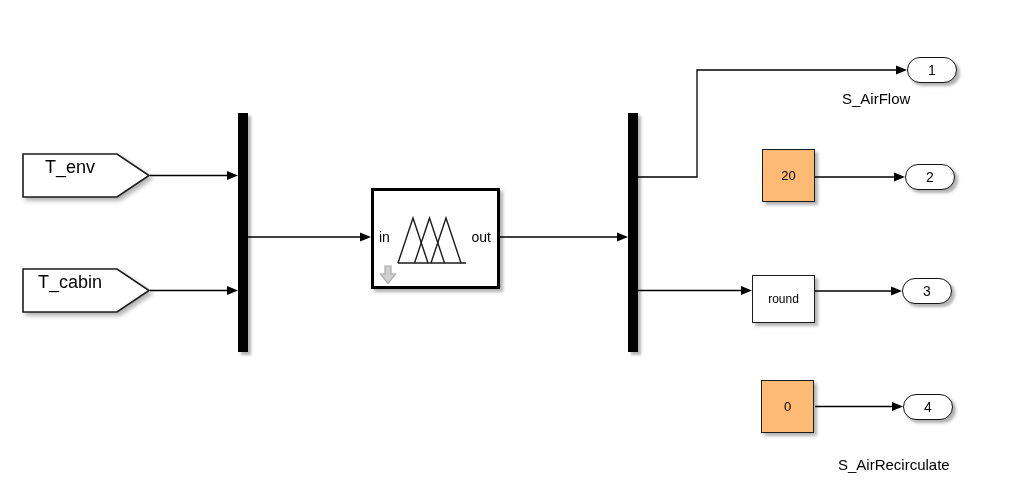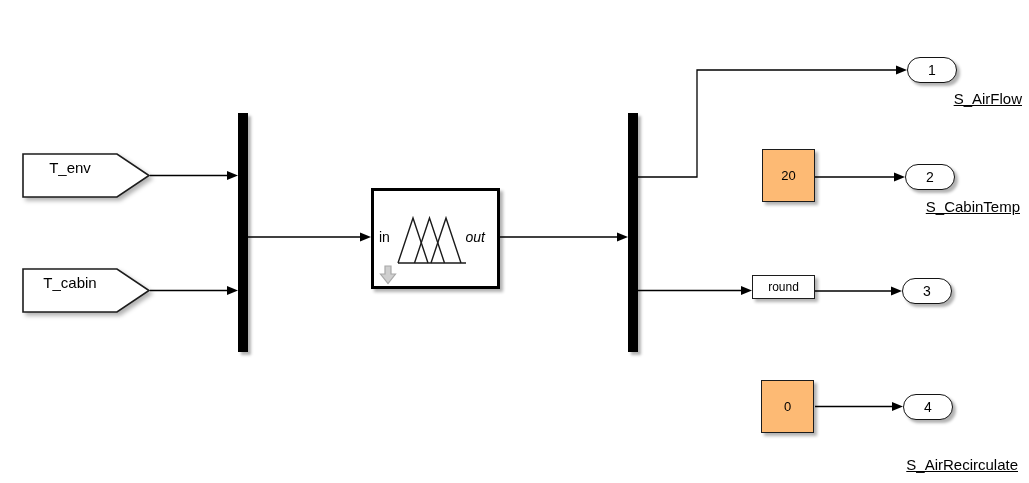--- a/index.html
+++ b/index.html
@@ -15,58 +15,58 @@
   .wire{stroke:#000;stroke-width:1.3;fill:none;}
   .arrowhead{fill:#000;stroke:none;}
 
   .block-shadow{box-shadow:3px 3px 3px rgba(0,0,0,0.30);}
   .svg-shadow{filter:drop-shadow(3px 3px 2px rgba(0,0,0,0.30));}
 
   .inport-tag{position:absolute;width:129px;height:45px;}
   .inport-tag .tag-label{
     position:absolute;left:0;top:0;width:96px;height:28px;
     display:flex;align-items:center;justify-content:center;
-    font-size:15px;
+    font-size:18px;
   }
 
   .bus-bar{
     position:absolute;width:10px;height:239px;background:#000;
   }
 
   #fuzzy-block{
     position:absolute;left:371px;top:188px;width:129px;height:101px;
     background:#fff;border:3px solid #000;box-sizing:border-box;padding-left:8px;
   }
   #fuzzy-block .io-label{position:absolute;top:38px;font-size:14px;}
   #fuzzy-in{left:5px;}
-  #fuzzy-out{right:12px;font-style:italic;}
+  #fuzzy-out{right:6px;}
   #mf-icon{position:absolute;left:22px;top:24px;}
   #drill-icon{position:absolute;left:5px;top:74px;}
 
   .const-block{
     position:absolute;width:53px;height:53px;background:#fdba74;
     border:1.6px solid #1c1c1c;box-sizing:border-box;
     display:flex;align-items:center;justify-content:center;
     font-size:13px;
   }
   #round-block{
-    position:absolute;left:752px;top:275px;width:63px;height:24px;
+    position:absolute;left:752px;top:275px;width:63px;height:48px;
     background:#fff;border:1.6px solid #1c1c1c;box-sizing:border-box;
     display:flex;align-items:center;justify-content:center;
     font-size:12px;
   }
   .outport{
     position:absolute;width:50px;height:26px;background:#fff;
     border:1.8px solid #141414;border-radius:13px;box-sizing:border-box;
     display:flex;align-items:center;justify-content:center;
     font-size:14px;
   }
   .outport-label{
-    position:absolute;width:180px;text-align:right;
-    font-size:15px;white-space:nowrap;text-decoration:underline;
+    position:absolute;width:180px;text-align:left;
+    font-size:15px;white-space:nowrap;
   }
 </style>
 </head>
 <body>
 
 <div id="canvas">
 
   <svg id="wire-layer">
     <g>
       <polyline class="wire" points="150,175.5 228,175.5"></polyline>
@@ -149,21 +149,20 @@
   </div>
 
   <div class="outport block-shadow" style="left:907px;top:57px;">
     <span>1</span>
   </div>
   <div class="outport-label" style="left:842px;top:90px;">S_AirFlow</div>
 
   <div class="outport block-shadow" style="left:905px;top:164px;">
     <span>2</span>
   </div>
-  <div class="outport-label" style="left:840px;top:198px;">S_CabinTemp</div>
 
   <div class="outport block-shadow" style="left:902px;top:278px;">
     <span>3</span>
   </div>
 
   <div class="outport block-shadow" style="left:903px;top:394px;">
     <span>4</span>
   </div>
   <div class="outport-label" style="left:838px;top:428px;margin-top:28px;">S_AirRecirculate</div>
 

